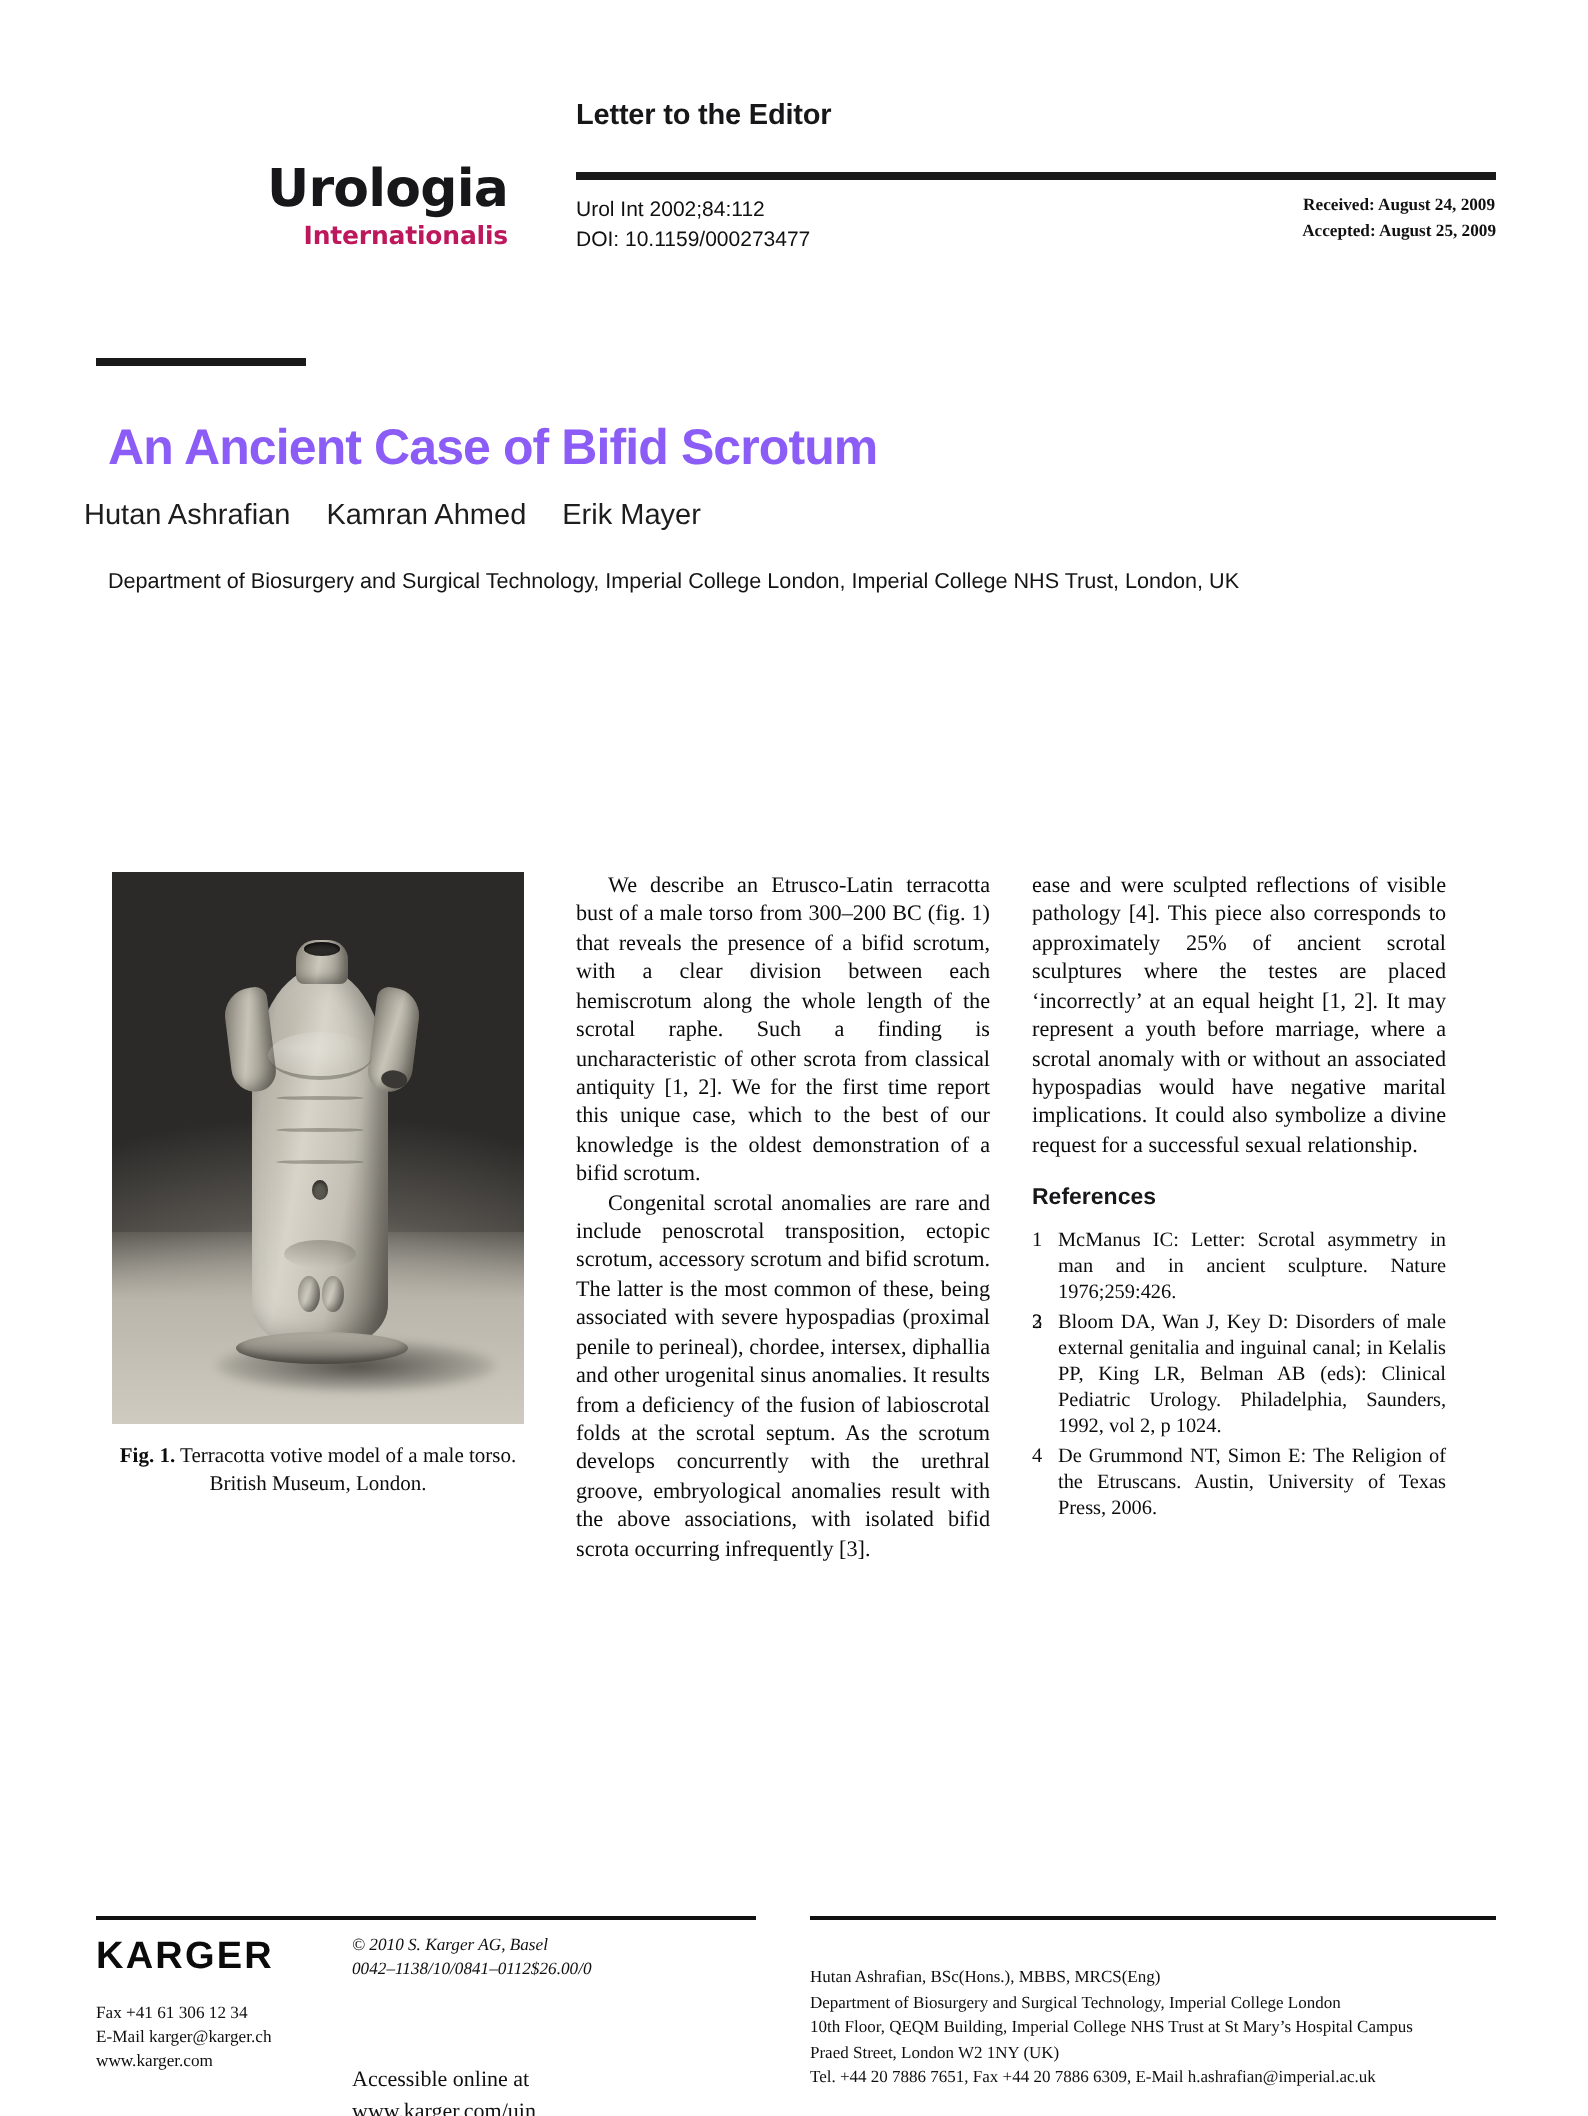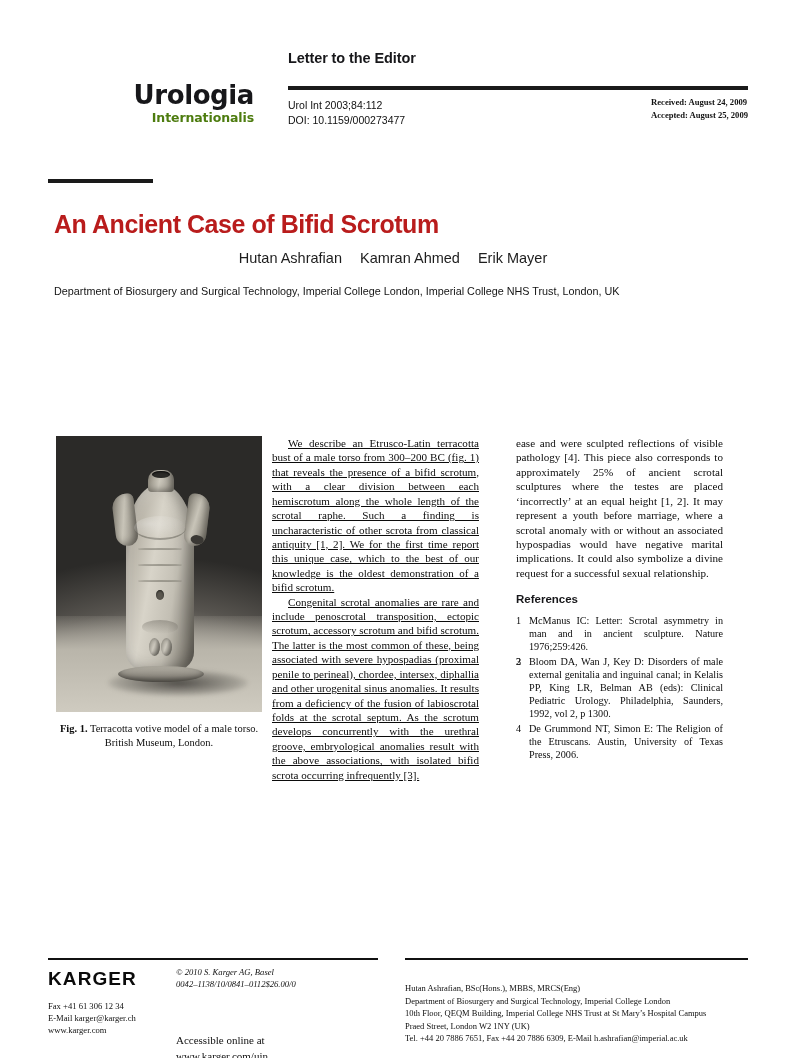--- a/index.html
+++ b/index.html
@@ -37,21 +37,21 @@
     line-height: 1.0;
     color: #17171a;
   }
   .masthead-sub {
     font-family: "DejaVu Sans", sans-serif;
     font-weight: bold;
     font-size: 12.5px;
     letter-spacing: -0.1px;
     margin-top: 2px;
     margin-left: 22px;
-    color: #4d7c0f;
+    color: #be185d;
   }
 
   
   .section-label {
     position: absolute;
     left: 288px;
     top: 50px;
     font-family: "Liberation Sans", sans-serif;
     font-weight: bold;
     font-size: 14.5px;
@@ -72,21 +72,21 @@
     top: 98px;
     font-family: "Liberation Sans", sans-serif;
     font-size: 10.5px;
     line-height: 1.42;
     color: #101010;
   }
   .dates-block {
     position: absolute;
     right: 46px;
     top: 96px;
-    text-align: left;
+    text-align: center;
     font-family: "Liberation Serif", serif;
     font-weight: bold;
     font-size: 8.6px;
     line-height: 1.5;
     color: #111111;
   }
 
   
   .rule-title {
     position: absolute;
@@ -98,31 +98,30 @@
   }
   .article-title {
     position: absolute;
     left: 54px;
     top: 193px;
     width: 680px;
     font-family: "Liberation Sans", sans-serif;
     font-weight: bold;
     font-size: 25px;
     letter-spacing: -0.45px;
-    color: #b91c1c;
+    color: #8b5cf6;
   }
   .authors {
     position: absolute;
-    left: 62px;
+    left: 42px;
     top: 250px;
     width: 680px;
     font-family: "Liberation Sans", sans-serif;
     font-size: 14.5px;
     color: #1d1d1d;
-    text-align: center;
   }
   .author-name { margin-right: 18px; }
   .affiliation {
     position: absolute;
     left: 54px;
     top: 284px;
     width: 660px;
     font-family: "Liberation Sans", sans-serif;
     font-size: 10.8px;
     line-height: 1.45;
@@ -290,21 +289,21 @@
     width: 207px;
     font-size: 11.1px;
     line-height: 1.30;
     text-align: justify;
     color: #0b0b0b;
     hyphens: auto;
   }
   .col p { margin: 0; text-indent: 16px; }
   .col p.first { text-indent: 16px; }
 
-  #col1 { left: 272px; top: 436px; text-decoration: underline; }
+  #col1 { left: 288px; top: 436px; }
   #col2 { left: 516px; top: 436px; }
 
   .refs-title {
     margin-top: 12px;
     font-family: "Liberation Sans", sans-serif;
     font-weight: bold;
     font-size: 11.5px;
     color: #17171a;
     text-indent: 0;
   }
@@ -397,21 +396,21 @@
 <div class="page">
 
   <div class="masthead">
     <div class="masthead-main">Urologia</div>
     <div class="masthead-sub">Internationalis</div>
   </div>
 
   <div class="section-label">Letter to the Editor</div>
   <div class="rule-header"></div>
   <div class="cite-block">
-    <div>Urol Int 2003;84:112</div>
+    <div>Urol Int 2002;84:112</div>
     <div>DOI: 10.1159/000273477</div>
   </div>
   <div class="dates-block">
     <div>Received: August 24, 2009</div>
     <div>Accepted: August 25, 2009</div>
   </div>
 
   <div class="rule-title"></div>
   <h1 class="article-title">An Ancient Case of Bifid Scrotum</h1>
   <div class="authors">
@@ -458,21 +457,21 @@
     <ul class="refs-list">
       <li>
         <span class="ref-num">1</span>
         <span>McManus IC: Letter: Scrotal asymmetry in man and in ancient sculpture. Nature 1976;259:426.</span>
       </li>
       <li>
         <span class="ref-num">2</span>
       </li>
       <li>
         <span class="ref-num">3</span>
-        <span>Bloom DA, Wan J, Key D: Disorders of male external genitalia and inguinal canal; in Kelalis PP, King LR, Belman AB (eds): Clinical Pediatric Urology. Philadelphia, Saunders, 1992, vol 2, p 1300.</span>
+        <span>Bloom DA, Wan J, Key D: Disorders of male external genitalia and inguinal canal; in Kelalis PP, King LR, Belman AB (eds): Clinical Pediatric Urology. Philadelphia, Saunders, 1992, vol 2, p 1024.</span>
       </li>
       <li>
         <span class="ref-num">4</span>
         <span>De Grummond NT, Simon E: The Religion of the Etruscans. Austin, University of Texas Press, 2006.</span>
       </li>
     </ul>
   </div>
 
   <div class="rule-footer-left"></div>
   <div class="rule-footer-right"></div>

